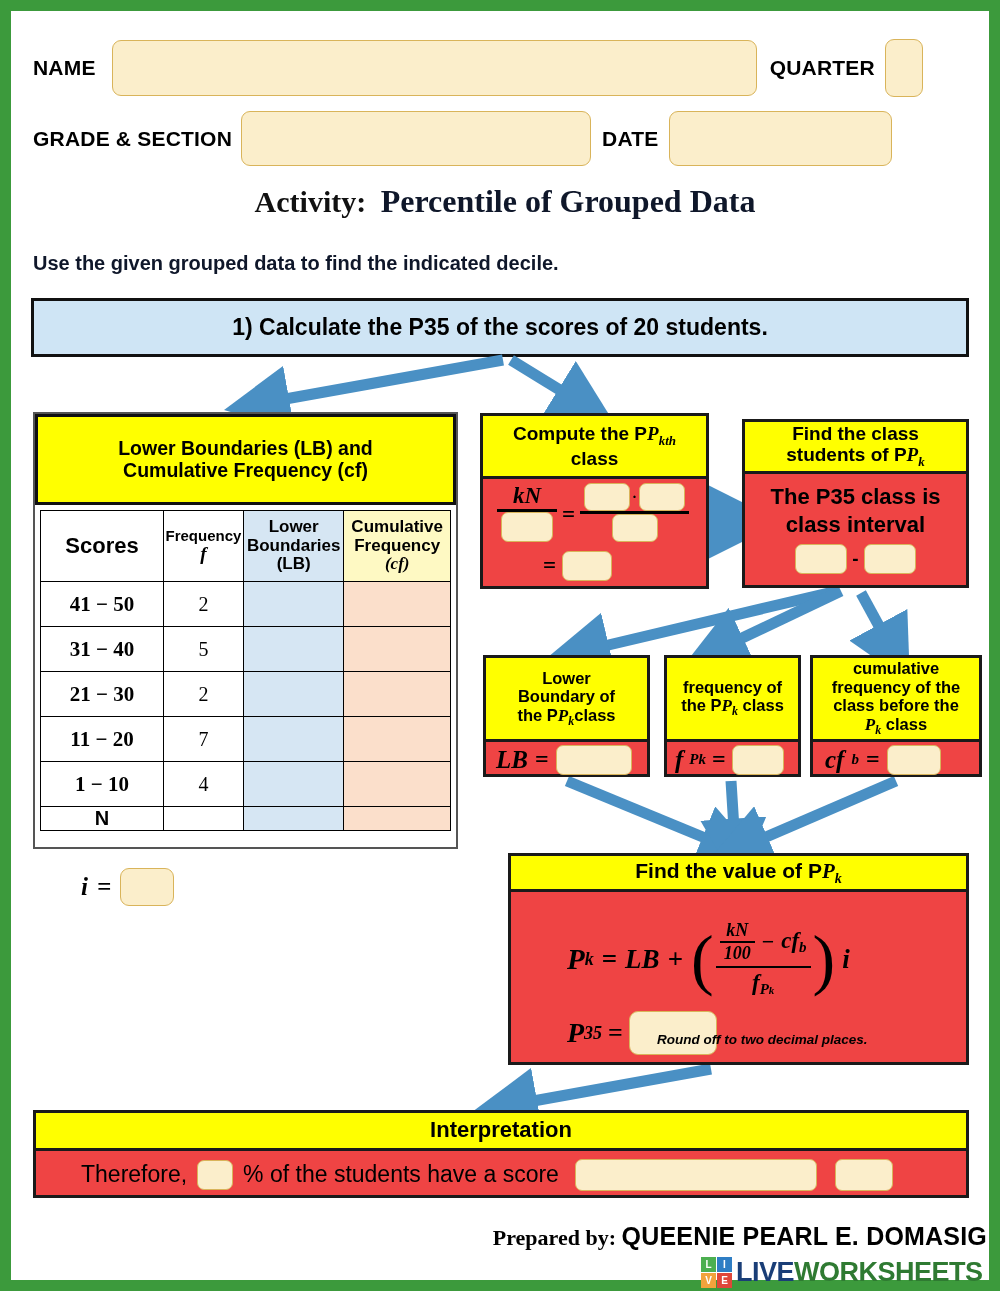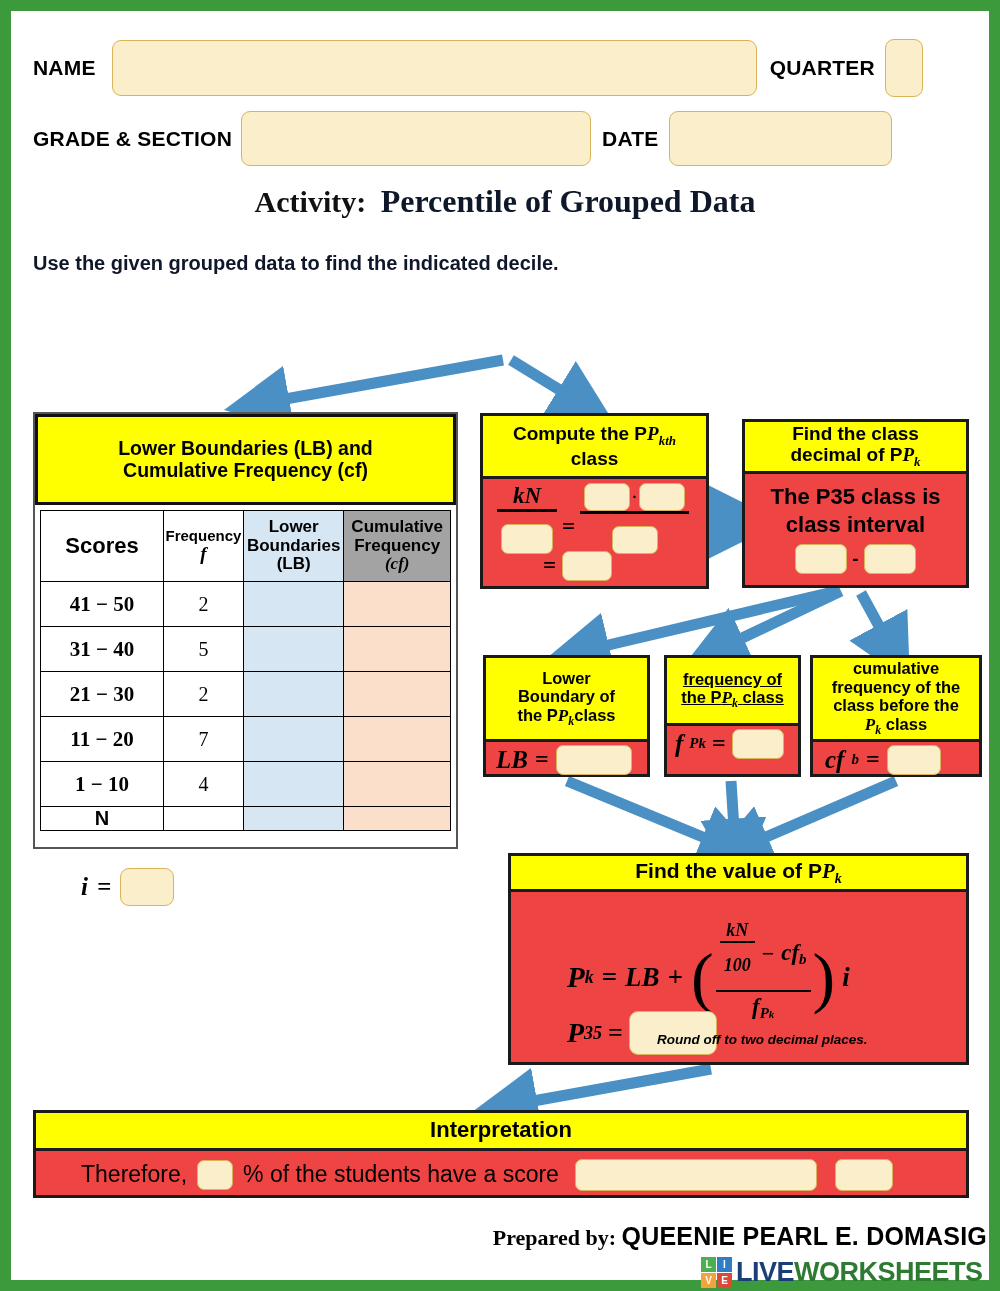--- a/index.html
+++ b/index.html
@@ -65,56 +65,56 @@
   #table-card{left:22px;top:401px;width:425px;height:437px;border:2px solid #555;background:#fff;padding:0;}
   #table-card .cap{height:91px;font-size:19.5px;border:3px solid #111;border-bottom:3px solid #111;}
   table.grid{border-collapse:collapse;width:100%;table-layout:fixed;}
   table.grid td,table.grid th{
     border:1.6px solid #000;text-align:center;padding:0;
     font-family:"Liberation Serif", serif;
   }
   .th-cell{background:#fff;height:70px;font-family:"Liberation Sans",sans-serif !important;
     font-weight:bold;font-size:17px;line-height:1.08;color:#000;}
   .th-cell.lb{background:#d6e6f3;}
-  .th-cell.cf{background:#a3a3a3;}
+  .th-cell.cf{background:#fef9c3;}
   .th-cell .small{font-size:15px;display:block;}
   .th-cell .it{font-family:"Liberation Serif",serif;font-style:italic;font-weight:bold;font-size:19px;}
   td.score{font-weight:bold;font-size:21px;height:44px;background:#fff;}
   td.freq{font-size:20px;background:#fff;}
   td.cLB{background:#d6e6f3;}
   td.cCF{background:#fbdfcb;}
   td.nlabel{font-family:"Liberation Sans",sans-serif !important;font-weight:bold;font-size:20px;background:#fff;}
 
   .ieq{position:absolute;left:70px;top:857px;display:flex;align-items:center;gap:9px;}
   .ieq .sym{font-family:"Liberation Serif",serif;font-style:italic;font-weight:bold;font-size:25px;}
 
   
   #compute-box{left:469px;top:402px;width:229px;height:176px;}
   #compute-box .cap{height:63px;font-size:19px;}
   #compute-box .body{height:110px;}
   .frac{display:inline-flex;flex-direction:column;align-items:center;vertical-align:middle;}
   .frac .num{padding:0 4px;}
-  .frac .den{padding:12px 4px;}
+  .frac .den{padding:0 4px;}
   .frac .bar{height:3px;background:#000;width:100%;min-width:34px;}
   .mvar{font-family:"Liberation Serif",serif;font-weight:bold;font-style:italic;font-size:23px;}
   .meq{font-family:"Liberation Serif",serif;font-weight:bold;font-size:23px;}
 
   
   #interval-box{left:731px;top:408px;width:227px;height:169px;}
   #interval-box .cap{height:52px;font-size:19px;}
   #interval-box .body{height:111px;display:flex;flex-direction:column;align-items:center;justify-content:center;gap:4px;}
   #interval-box .line{font-size:22px;font-weight:bold;line-height:1.1;text-align:center;}
 
   
   .trio .cap{font-size:16.5px;}
   #lb-box{left:472px;top:644px;width:167px;height:122px;}
   #lb-box .cap{height:84px;}
   #lb-box .body{height:35px;display:flex;align-items:center;padding-left:10px;gap:7px;}
   #fpk-box{left:653px;top:644px;width:137px;height:122px;}
-  #fpk-box .cap{height:68px;text-decoration:underline;}
+  #fpk-box .cap{height:84px;}
   #fpk-box .body{height:35px;display:flex;align-items:center;padding-left:8px;gap:6px;}
   #cfb-box{left:799px;top:644px;width:172px;height:122px;}
   #cfb-box .cap{height:84px;}
   #cfb-box .body{height:35px;display:flex;align-items:center;padding-left:12px;gap:7px;}
 
   
   #value-box{left:497px;top:842px;width:461px;height:212px;}
   #value-box .cap{height:36px;font-size:21px;}
   #value-box .body{height:173px;}
 
@@ -158,20 +158,21 @@
     <span class="fill" style="margin-left:11px;width:223px;height:55px;"></span>
   </div>
 
   <div class="title">
     <span class="act">Activity:</span>
     <span class="main" style="margin-left:10px;">Percentile of Grouped Data</span>
   </div>
 
   <div class="instr">Use the given grouped data to find the indicated decile.</div>
 
+  <div class="prob">1) Calculate the P35 of the scores of 20 students.</div>
 
   <svg class="arrow" width="978" height="1269" style="left:0;top:0;">
     <defs>
       <marker id="ah" markerWidth="6" markerHeight="6" refX="2.4" refY="3" orient="auto">
         <path d="M0,0 L6,3 L0,6 z" fill="#4a90c4"></path>
       </marker>
     </defs>
     <g stroke="#4a90c4" stroke-width="11" fill="none" marker-end="url(#ah)">
 
       <path d="M492,349 L252,392"></path>
@@ -303,21 +304,21 @@
         <span class="meq">=</span>
         <span class="fill sm" style="width:50px;height:30px;"></span>
       </div>
     </div>
   </div>
 
   <div class="box" id="interval-box">
     <div class="cap">
       <div>
         <div>Find the class</div>
-        <div><span>decimal of P</span><span class="mvar" style="font-size:19px;">P</span><sub style="font-family:'Liberation Serif',serif;font-style:italic;font-size:13px;">k</sub></div>
+        <div><span>students of P</span><span class="mvar" style="font-size:19px;">P</span><sub style="font-family:'Liberation Serif',serif;font-style:italic;font-size:13px;">k</sub></div>
       </div>
     </div>
     <div class="body">
       <div class="line">The P35 class is</div>
       <div class="line">class interval</div>
       <div style="display:flex;align-items:center;gap:5px;margin-top:3px;">
         <span class="fill sm" style="width:52px;height:30px;"></span>
         <span style="font-weight:bold;font-size:19px;">-</span>
         <span class="fill sm" style="width:52px;height:30px;"></span>
       </div>

